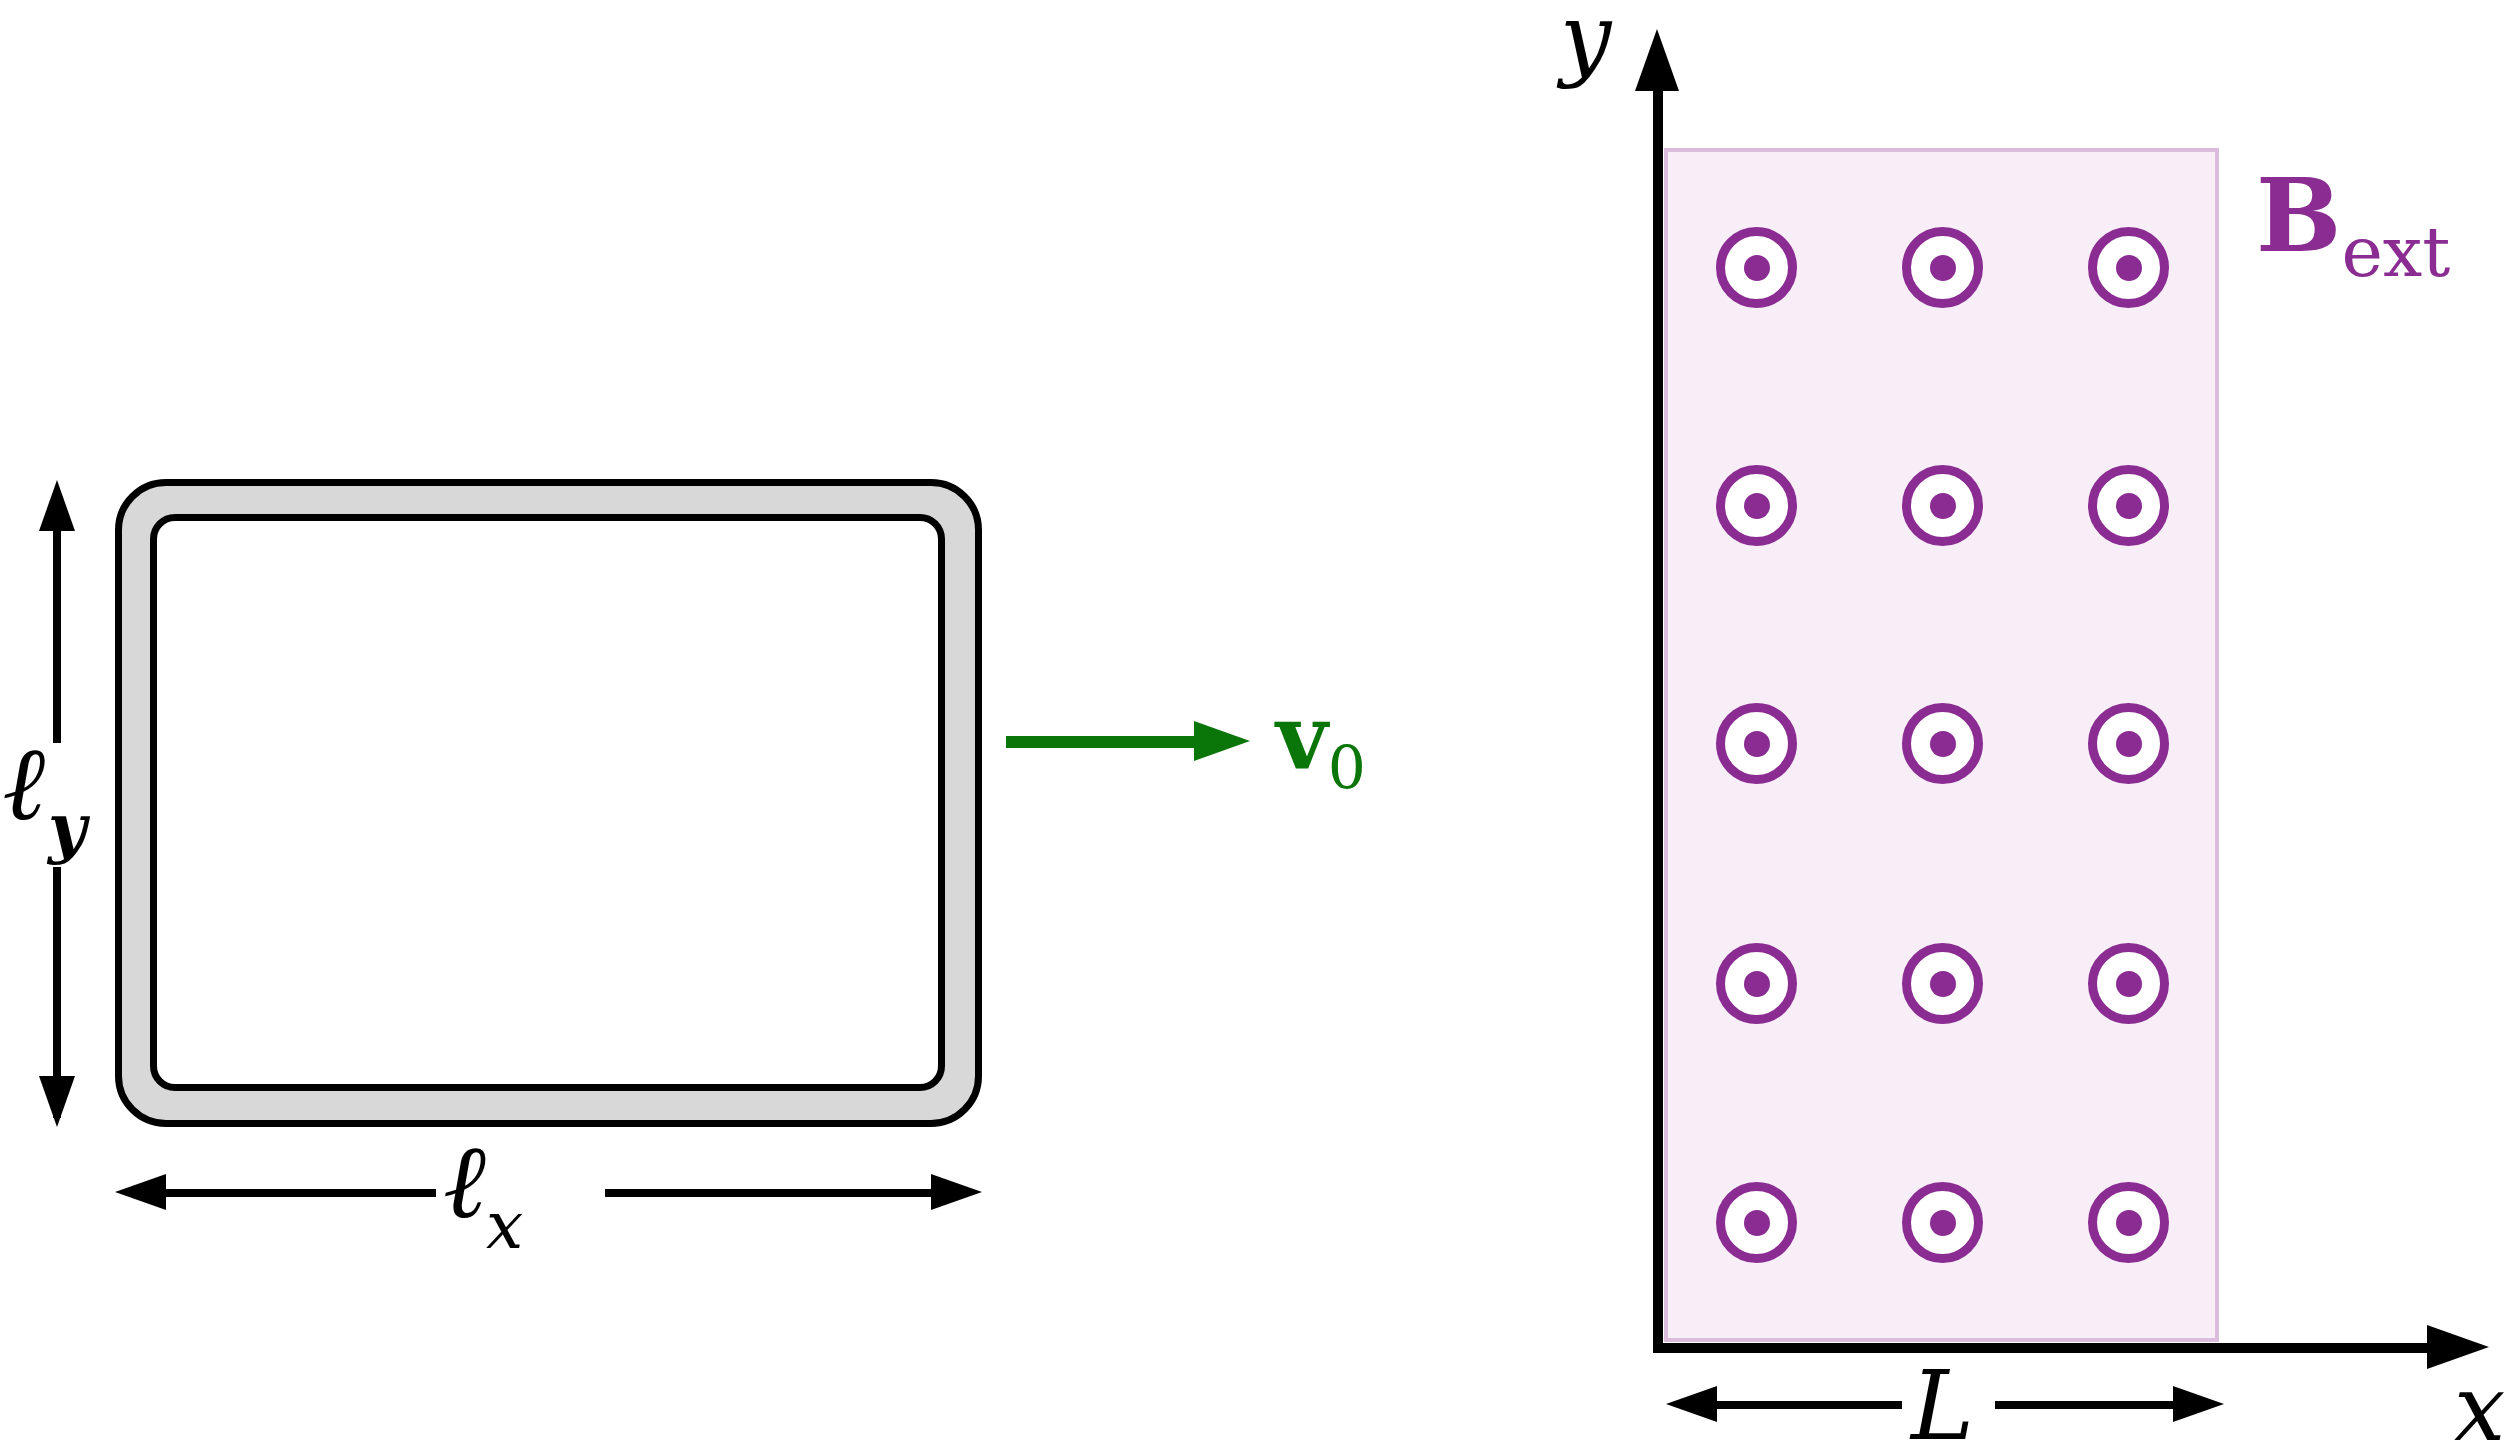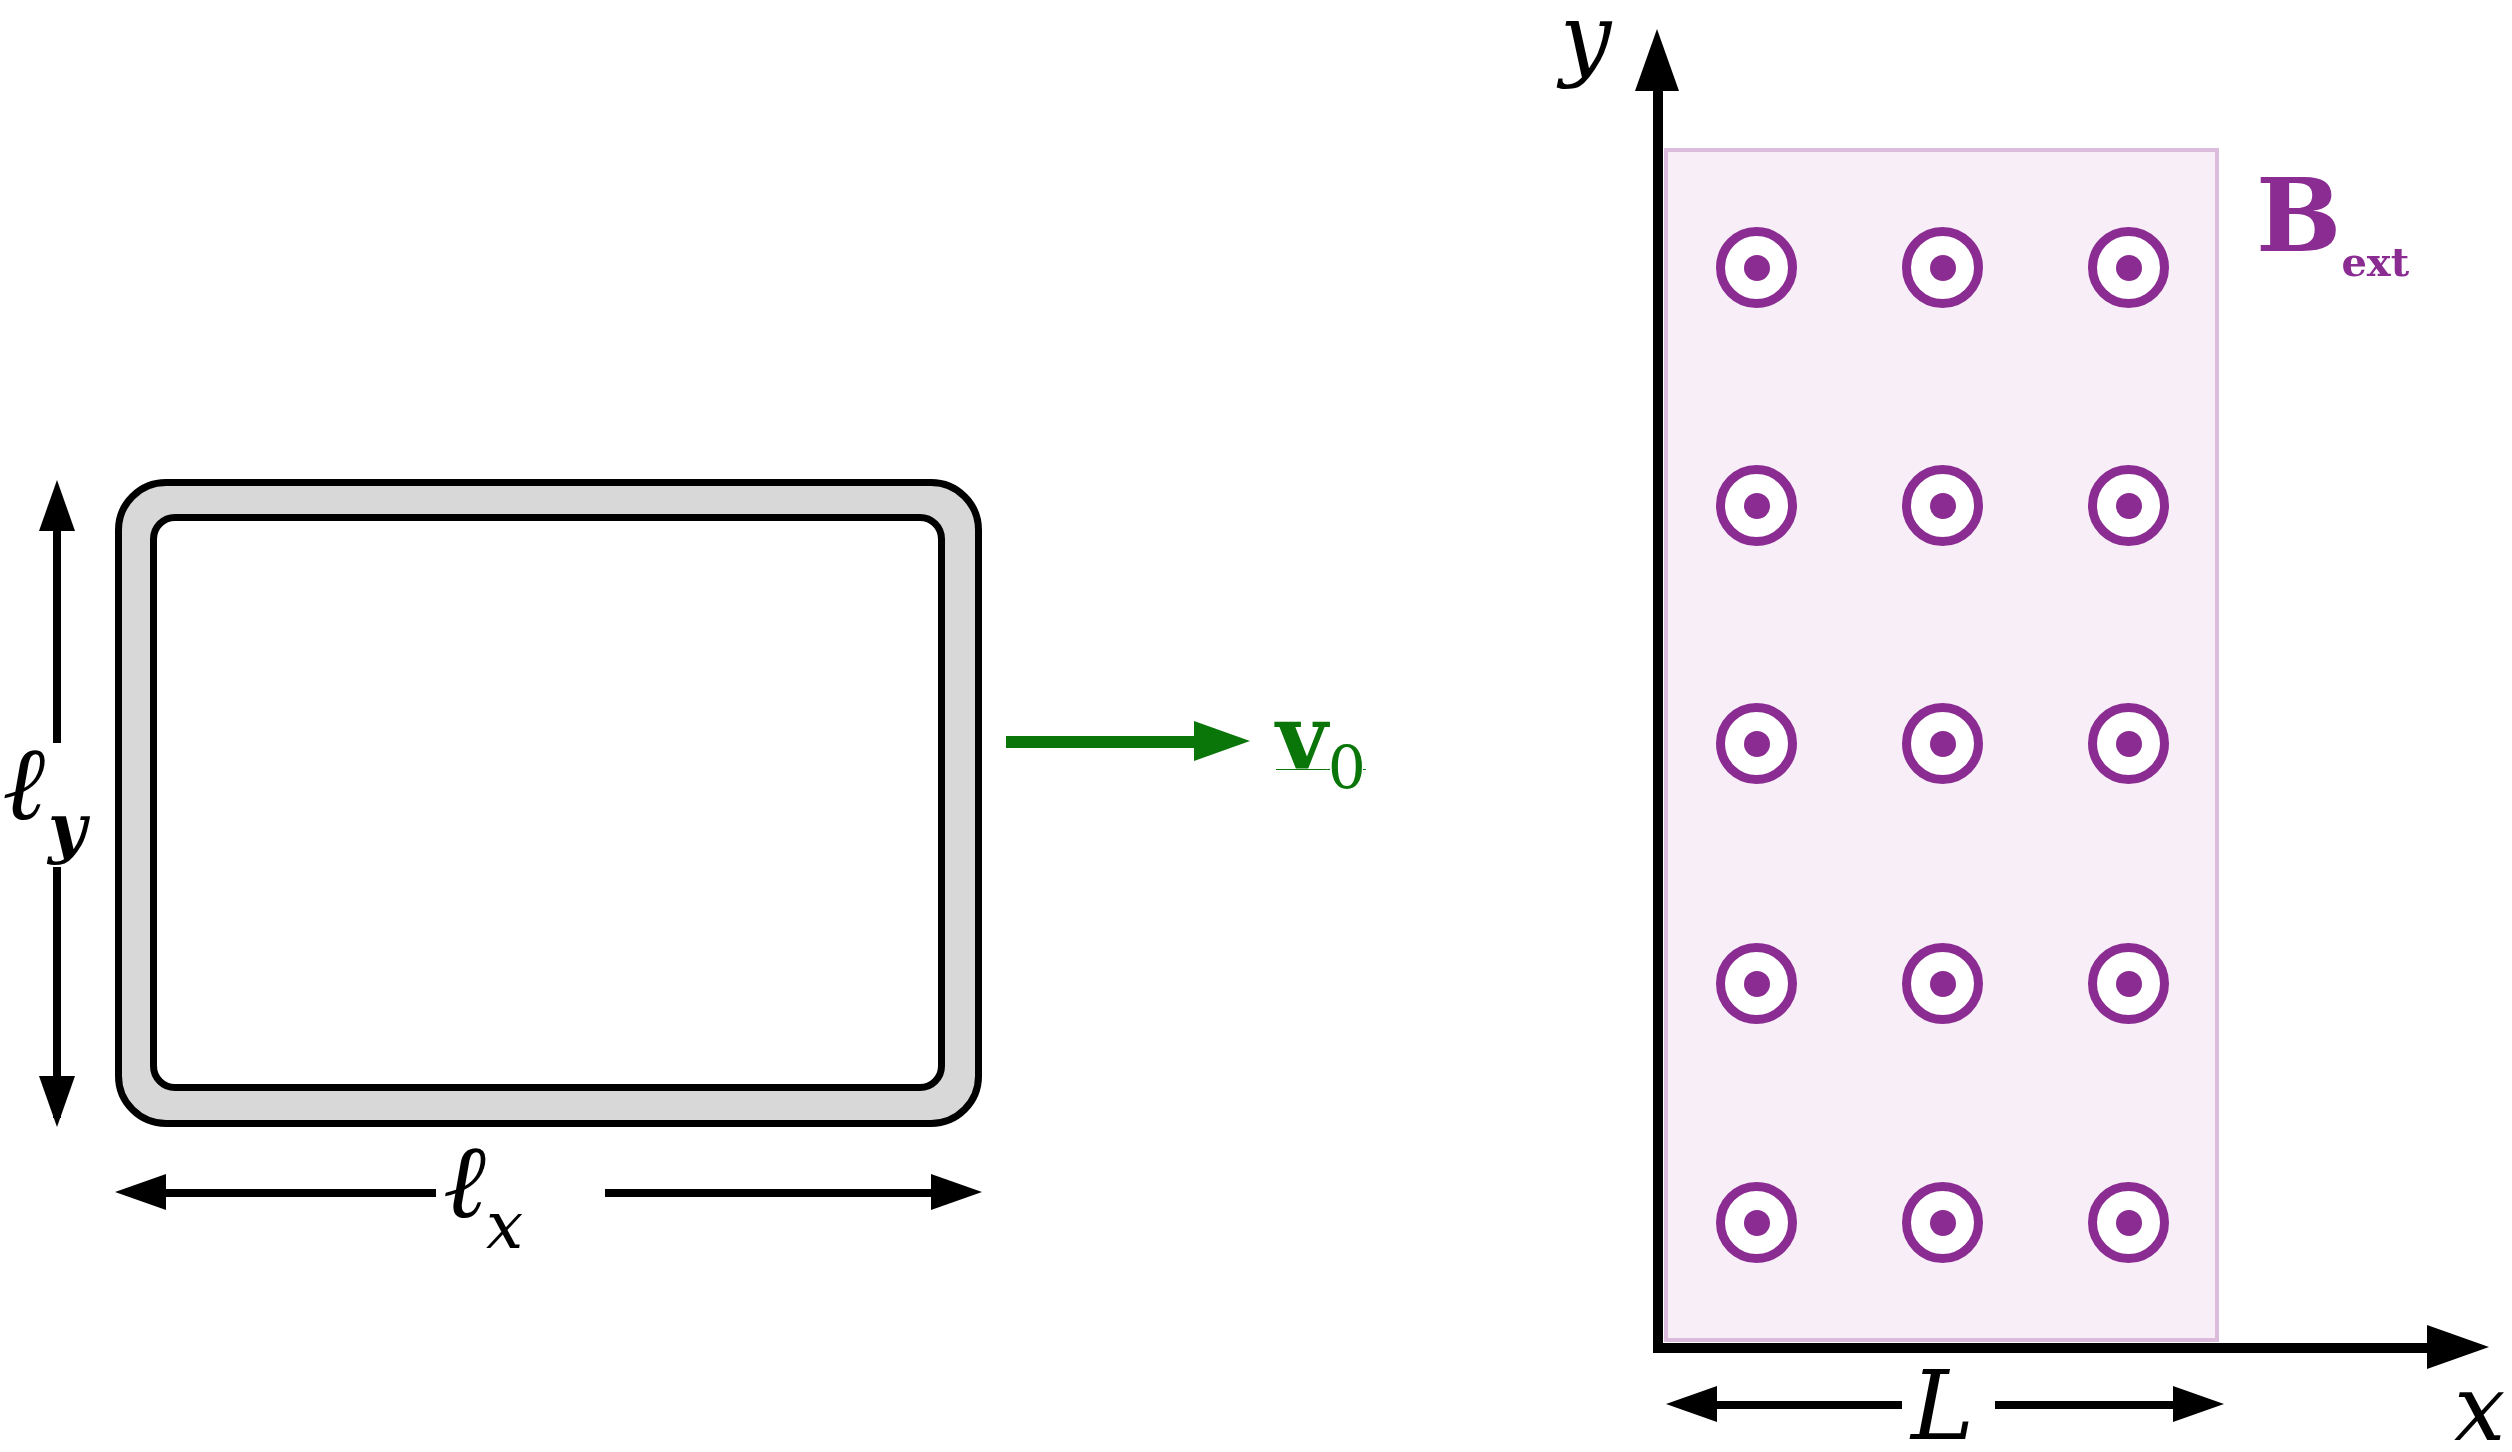--- a/index.html
+++ b/index.html
@@ -38,26 +38,26 @@
   .tri.right{border-top:18.5px solid transparent;border-bottom:18.5px solid transparent;border-left:51px solid #000;}
   .tri.axis-up   {border-left:22.4px solid transparent;border-right:22.4px solid transparent;border-bottom:62px solid #000;}
   .tri.axis-right{border-top:22.4px solid transparent;border-bottom:22.4px solid transparent;border-left:62px solid #000;}
   .tri.vel-right {border-top:20.4px solid transparent;border-bottom:20.4px solid transparent;border-left:56px solid var(--green,#0a760a);}
   
   .lbl{position:absolute;color:#000;white-space:nowrap;line-height:1;}
   .lbl .main{font-style:italic;font-size:103px;}
   .lbl .sub{font-style:italic;font-size:66px;position:relative;top:31px;}
   .lbl.axis{font-style:italic;font-size:91px;}
   .lbl.big-L{font-style:italic;font-size:95px;}
-  .lbl.vel{color:var(--green,#0a760a);text-decoration:underline;}
+  .lbl.vel{color:var(--green,#0a760a);}
   .lbl.vel .vmain{font-weight:bold;font-size:89px;}
   .lbl.vel .vsub{font-size:60px;position:relative;top:21.4px;}
   .lbl.bext{color:var(--purple,#8B2C93);}
   .lbl.bext .bmain{font-weight:bold;font-size:101px;}
-  .lbl.bext .bsub{font-weight:bold;font-size:40px;position:relative;top:25px;}
+  .lbl.bext .bsub{font-weight:normal;font-size:70px;position:relative;top:25px;}
   
   .field-region{
     position:absolute;
     left:1664px; top:148px;
     width:555px; height:1194px;
     box-sizing:border-box;
     border:4.9px solid var(--region-border,#dcbcdc);
     background:var(--region-fill,#f7eef7);
   }
   .field-dot{

